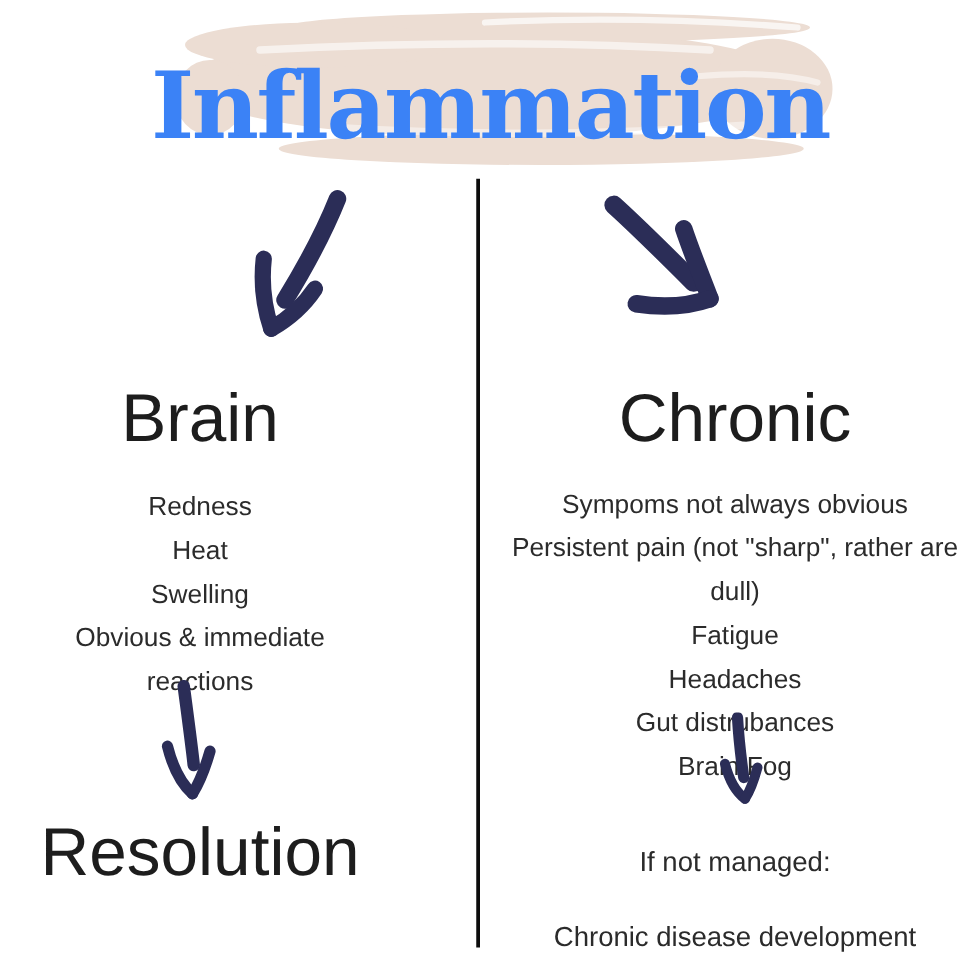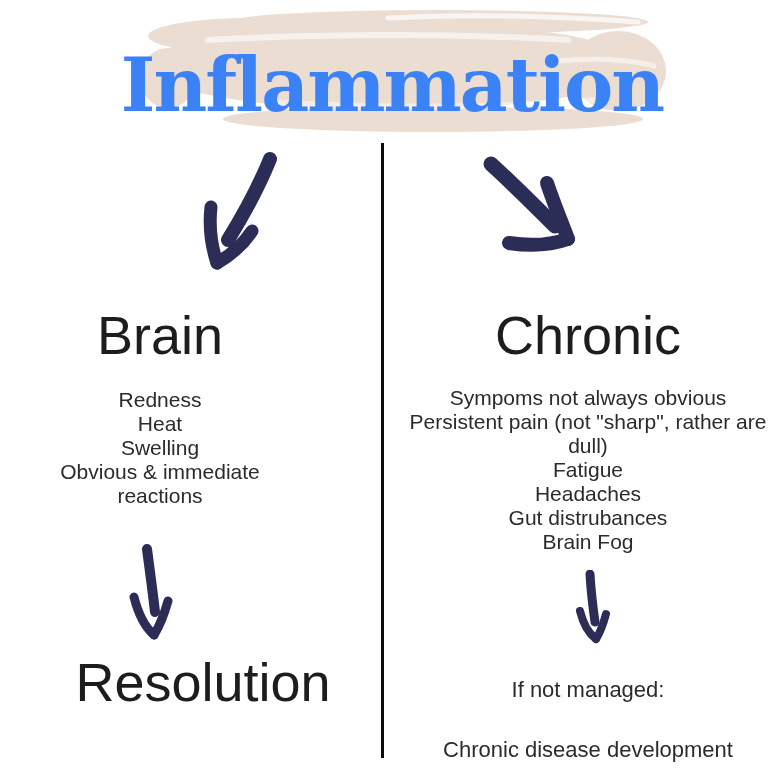--- a/index.html
+++ b/index.html
@@ -25,23 +25,23 @@
   .arrow-big-left  { left:198px; top:150px; width:86px;  height:126px; }
   .arrow-big-right { left:482px; top:154px; width:104px; height:116px; }
   .arrow-small-left  { left:126px; top:544px; width:48px; height:96px; }
   .arrow-small-right { left:575px; top:570px; width:36px; height:74px; }
   .heading {
     position:absolute; margin:0; font-weight:400; font-size:54px;
     line-height:1; color:#1d1d1d; text-align:center;
   }
   .heading-acute   { left:0;   width:320px; top:308px; }
   .heading-chronic { left:406px; width:364px; top:308px; }
-  .heading-resolution { left:0; width:320px; top:655px;padding-left:43px; }
+  .heading-resolution { left:0; width:320px; top:655px; }
   .symptoms {
-    position:absolute; font-size:21px; line-height:24px; color:#2b2b2b;
+    position:absolute; font-size:21px; line-height:35px; color:#2b2b2b;
     text-align:center; white-space:pre-line;
   }
   .symptoms-left  { left:40px;  width:240px; top:388px; }
   .symptoms-right { left:406px; width:364px; top:386px; }
   .outcome-block {
     position:absolute; left:406px; width:364px; top:645px;
     font-size:22px; line-height:30px; color:#2b2b2b;
     text-align:center; white-space:pre-line;
   }
 </style>

